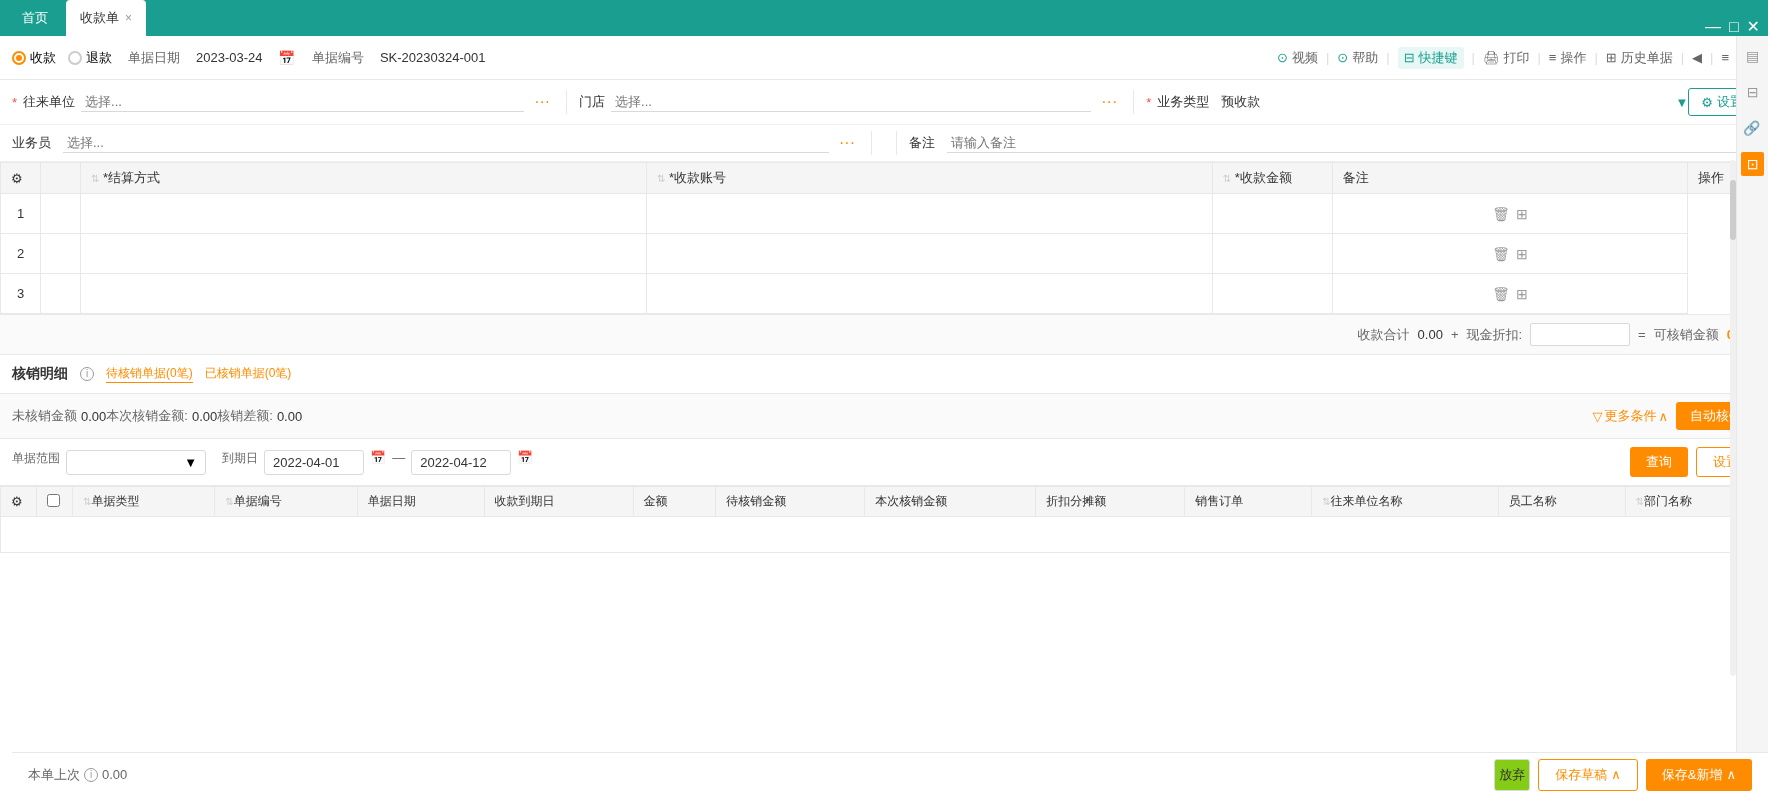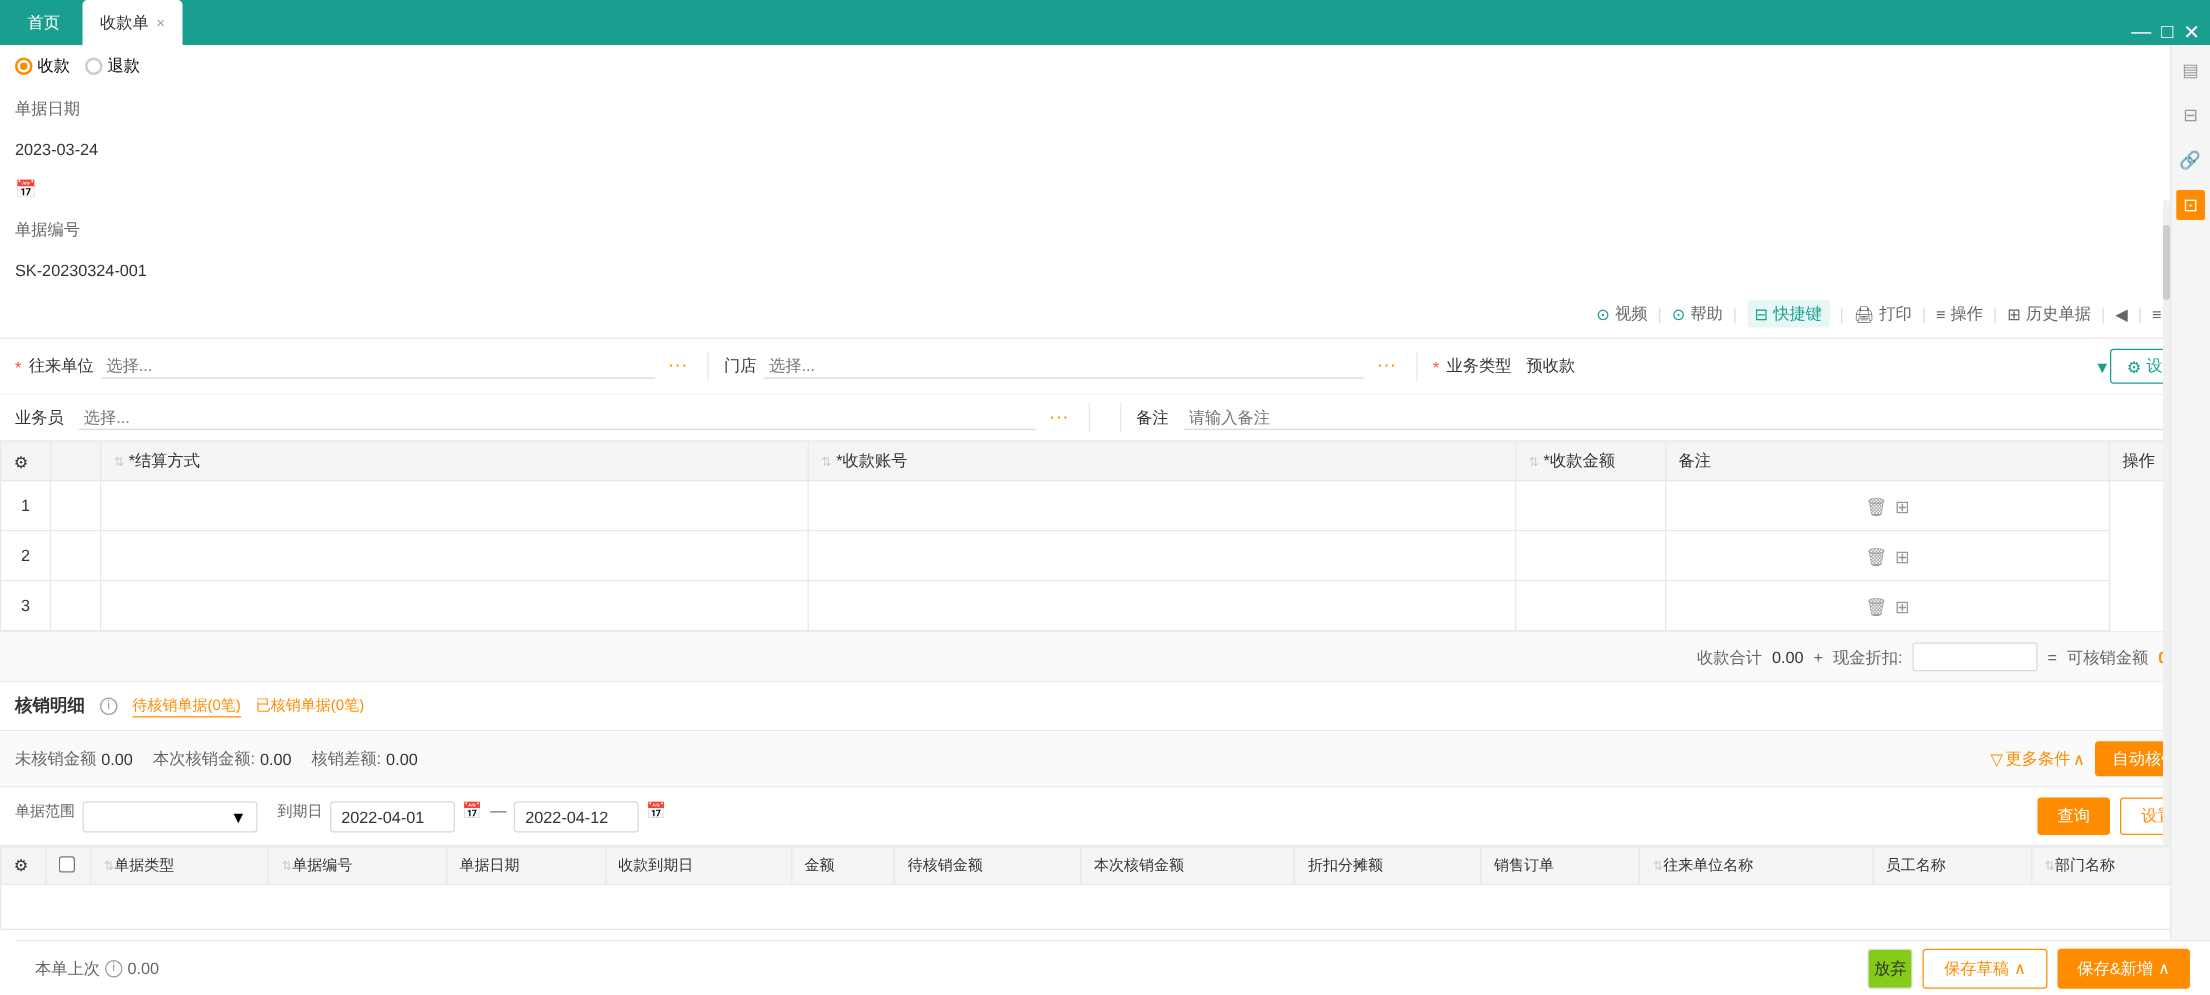--- a/index.html
+++ b/index.html
@@ -22,22 +22,22 @@
     .tab-bar-right { margin-left: auto; display: flex; gap: 8px; align-items: center; }
     .tab-bar-btn { color: #fff; cursor: pointer; font-size: 16px; }
 
     
     .main-container {
       background: #fff; height: calc(796px - 36px); display: flex; flex-direction: column;
     }
 
     
     .toolbar-row {
-      display: flex; padding: 8px 12px; border-bottom: 1px solid #e8e8e8;
-      gap: 16px; min-height: 44px; flex-direction: column;
+      display: flex; align-items: center; padding: 8px 12px; border-bottom: 1px solid #e8e8e8;
+      gap: 16px; min-height: 44px;
     }
     .radio-group { display: flex; gap: 12px; align-items: center; }
     .radio-item { display: flex; align-items: center; gap: 4px; cursor: pointer; }
     .radio-circle {
       width: 14px; height: 14px; border-radius: 50%; border: 2px solid #ccc;
       display: flex; align-items: center; justify-content: center;
     }
     .radio-circle.active { border-color: #ff8c00; }
     .radio-dot { width: 6px; height: 6px; border-radius: 50%; background: #ff8c00; }
     .toolbar-label { color: #666; }
@@ -100,21 +100,21 @@
     .section-header {
       display: flex; align-items: center; padding: 10px 12px; border-bottom: 1px solid #e8e8e8;
       gap: 12px; background: #fff;
     }
     .section-title { font-size: 14px; font-weight: 600; color: #333; }
     .section-tab {
       color: #ff8c00; cursor: pointer; font-size: 12px; border-bottom: 1px solid transparent;
     }
     .section-tab.active { border-bottom-color: #ff8c00; }
     .info-bar {
-      display: flex; align-items: center; padding: 8px 12px; gap: 16px;
+      display: flex; align-items: center; padding: 8px 12px; 
       background: #fafafa; border-bottom: 1px solid #e8e8e8;
     }
     .info-item { display: flex; align-items: center; gap: 4px; color: #666; font-size: 12px; }
     .info-value { color: #333; }
     .info-bar-right { margin-left: auto; display: flex; align-items: center; gap: 8px; }
     .filter-btn { color: #ff8c00; cursor: pointer; font-size: 12px; display: flex; align-items: center; gap: 2px; }
     .auto-btn {
       background: #ff8c00; color: #fff; border: none; padding: 5px 14px;
       border-radius: 3px; cursor: pointer; font-size: 13px;
     }

